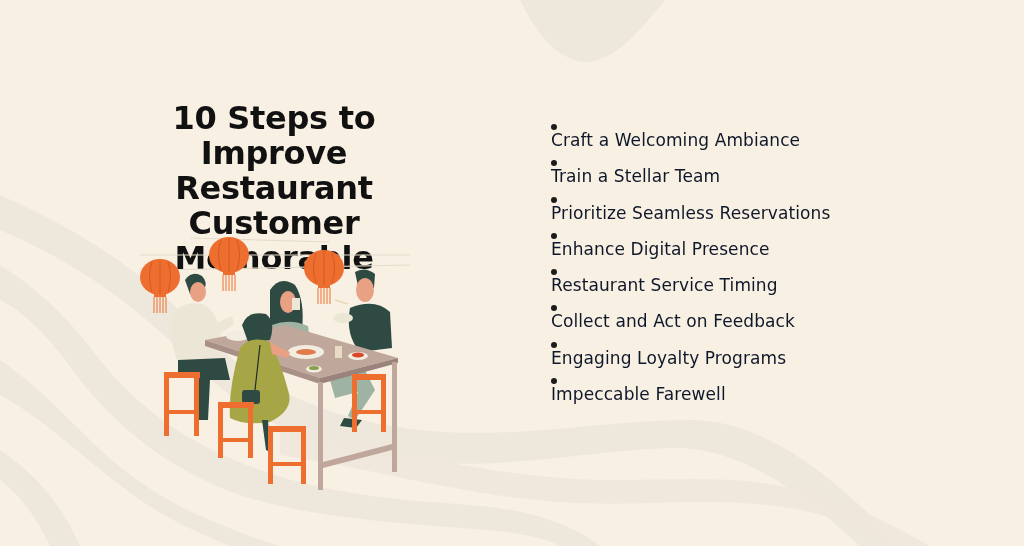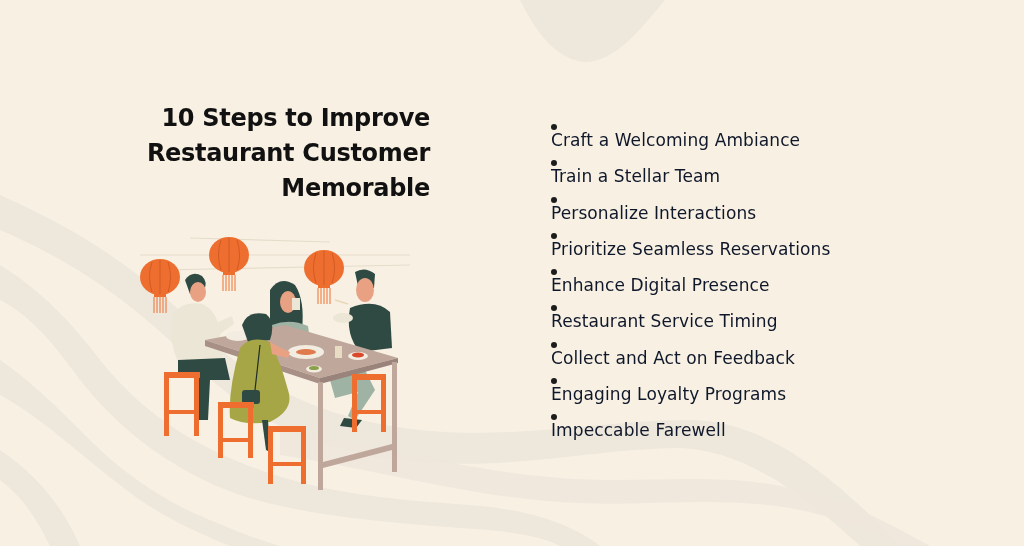--- a/index.html
+++ b/index.html
@@ -1,21 +1,21 @@
 <!DOCTYPE html>
 <html><head>
 <meta charset="utf-8">
 <style>
   html, body { margin:0; padding:0; }
   body { width:1024px; height:546px; overflow:hidden; background:#f8f1e3; position:relative; font-family:"Liberation Sans", sans-serif; }
   .bg { position:absolute; left:0; top:0; width:1024px; height:546px; }
   .title {
     position:absolute; left:118px; top:101px; width:312px;
-    text-align:right; font-family:"DejaVu Sans", sans-serif; font-weight:bold;
-    font-size:24px; line-height:35px; color:#111; letter-spacing:-0.3px;
+    text-align:center; font-family:"DejaVu Sans", sans-serif; font-weight:bold;
+    font-size:32px; line-height:35px; color:#111; letter-spacing:-0.3px;
   }
   .list { position:absolute; left:551px; top:124px; margin:0; padding:0; list-style:none; }
   .list li { display:flex; align-items:flex-start; height:36.3px; font-family:"DejaVu Sans", sans-serif; font-size:17px; color:#0f172a; letter-spacing:0.1px;flex-direction:column; }
   .bullet { width:6px; height:6px; border-radius:50%; background:#1c1c1c; margin-right:13px; flex:none; }
   .illus { position:absolute; left:130px; top:230px; width:290px; height:270px; }
 </style>
 </head>
 <body>
 
 <svg class="bg" viewBox="0 0 1024 546">
@@ -34,24 +34,20 @@
 </div>
 
 <ul class="list">
   <li>
       <span class="bullet"></span>
       <span>Craft a Welcoming Ambiance</span>
     </li>
   <li>
       <span class="bullet"></span>
       <span>Train a Stellar Team</span>
-    </li>
-  <li>
-      <span class="bullet"></span>
-      <span>Personalize Interactions</span>
     </li>
   <li>
       <span class="bullet"></span>
       <span>Prioritize Seamless Reservations</span>
     </li>
   <li>
       <span class="bullet"></span>
       <span>Enhance Digital Presence</span>
     </li>
   <li>

